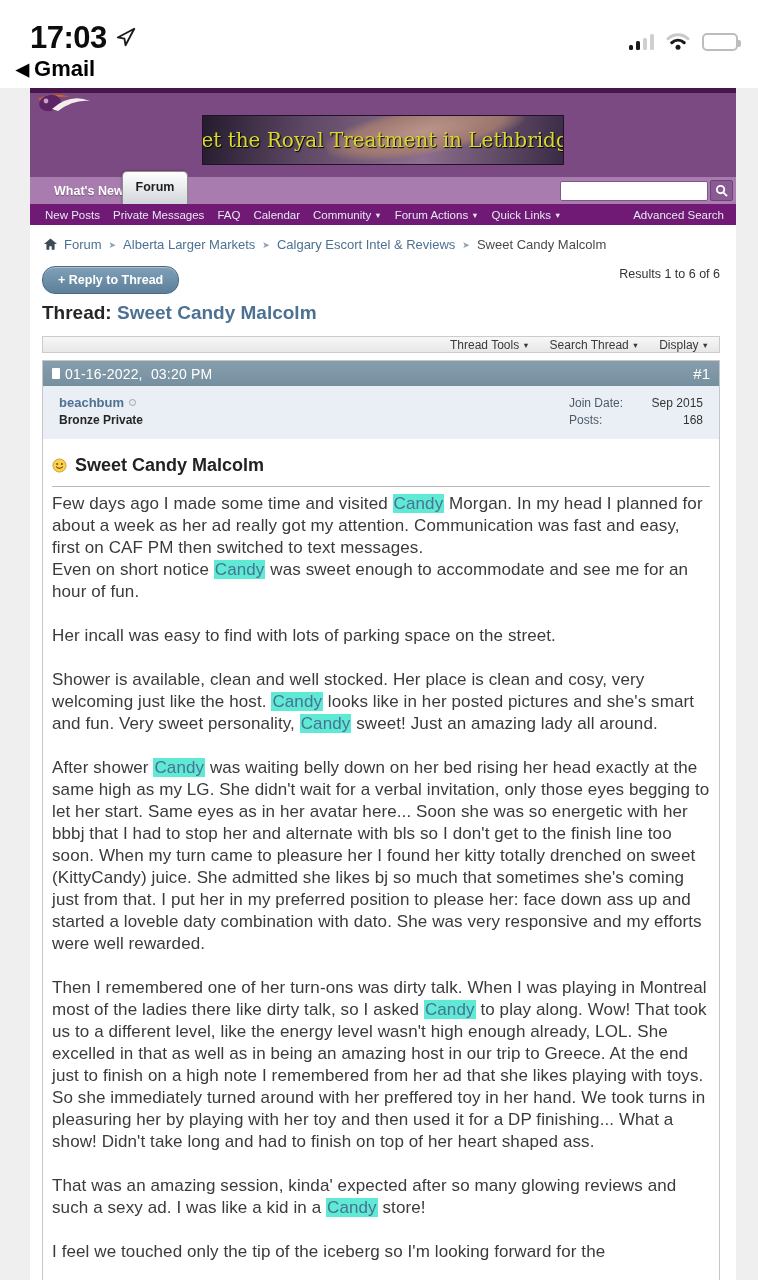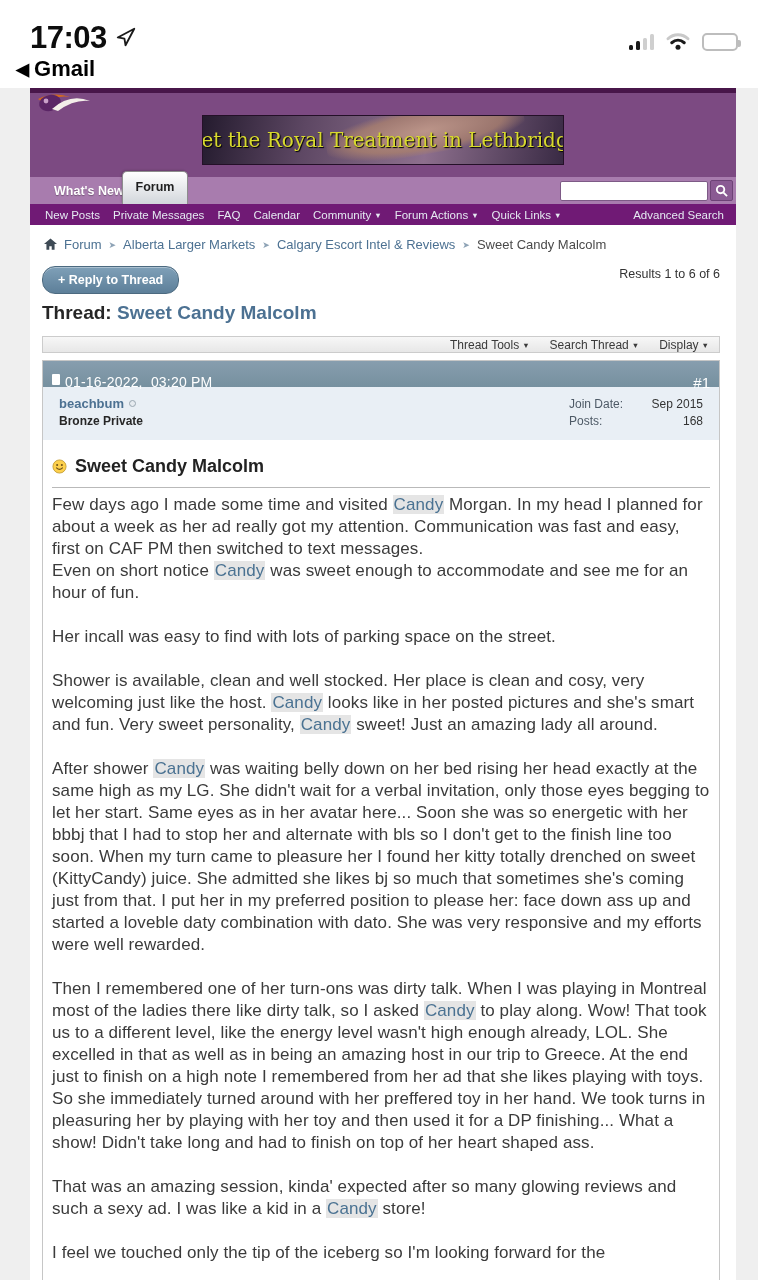--- a/index.html
+++ b/index.html
@@ -78,42 +78,42 @@
   .thread-heading { font-size:19px; font-weight:bold; color:#262626; margin:8px 0 12px; }
   .thread-heading .t-title { color:#4c7192; }
 
   .toolbar { border:1px solid #cccccc; background:linear-gradient(#f7f7f7,#e7e7e7);
     height:17px; display:flex; align-items:center; justify-content:flex-end; gap:20px;
     padding:0 10px; margin-bottom:7px; }
   .tool-item { font-size:12px; color:#3a3a3a; cursor:pointer; }
 
   .post { border:1px solid #c6c6c6; }
   .post-header { height:25px; background:linear-gradient(#879dae,#76909f); display:flex;
-    align-items:flex-start; padding:13px 9px; color:#fff; }
+    align-items:center; padding:4px 9px; color:#fff; }
   .doc-icon { width:8px; height:11px; background:#fff; margin-right:5px; border-radius:1px; }
   .post-date { font-size:14px; letter-spacing:.2px; }
   .post-num { margin-left:auto; font-size:15px; }
 
   .userinfo { background:#e9eff5; padding:9px 16px 12px; display:flex; }
   .username { color:#4c7192; font-weight:bold; font-size:13px; display:flex; align-items:center; gap:5px; }
   .status-dot { width:7px; height:7px; border:1px solid #9aa7b1; border-radius:50%;
     background:#e6ebf0; display:inline-block; }
   .usertitle { color:#262626; font-weight:bold; font-size:12px; margin-top:3px; }
   .userstats { margin-left:auto; display:grid; grid-template-columns:auto 70px;
     gap:3px 10px; font-size:12px; align-content:start; padding-top:1px; }
   .stat-label { color:#4e5a66; }
   .stat-value { color:#333; text-align:right; }
 
   .post-body { background:#fff; padding:12px 9px 20px; }
   .post-title-row { display:flex; align-items:center; gap:8px; padding:4px 0 10px;
     border-bottom:1px solid #b9b9b9; margin-bottom:6px; }
   .post-title { font-size:18px; font-weight:bold; color:#222; }
   .post-text p { font-size:17px; line-height:22px; color:#3b3b3b; margin:0 0 22px;
     letter-spacing:.1px; }
-  mark.hl { background:#e5e5e5; color:#4a7292; padding:0 1px; }
+  mark.hl { background:#5eead4; color:#4a7292; padding:0 1px; }
 </style>
 </head>
 <body>
 
 <div class="status-bar">
   <div class="sb-time">
     <span>17:03</span>
     <span>
       <svg width="22" height="22" viewBox="0 0 24 24" fill="none" stroke="#1a1a1a" stroke-width="2" stroke-linejoin="round">
         <path d="M21 3 L11.5 21 L10.3 13.7 L3 12.5 Z"></path>

